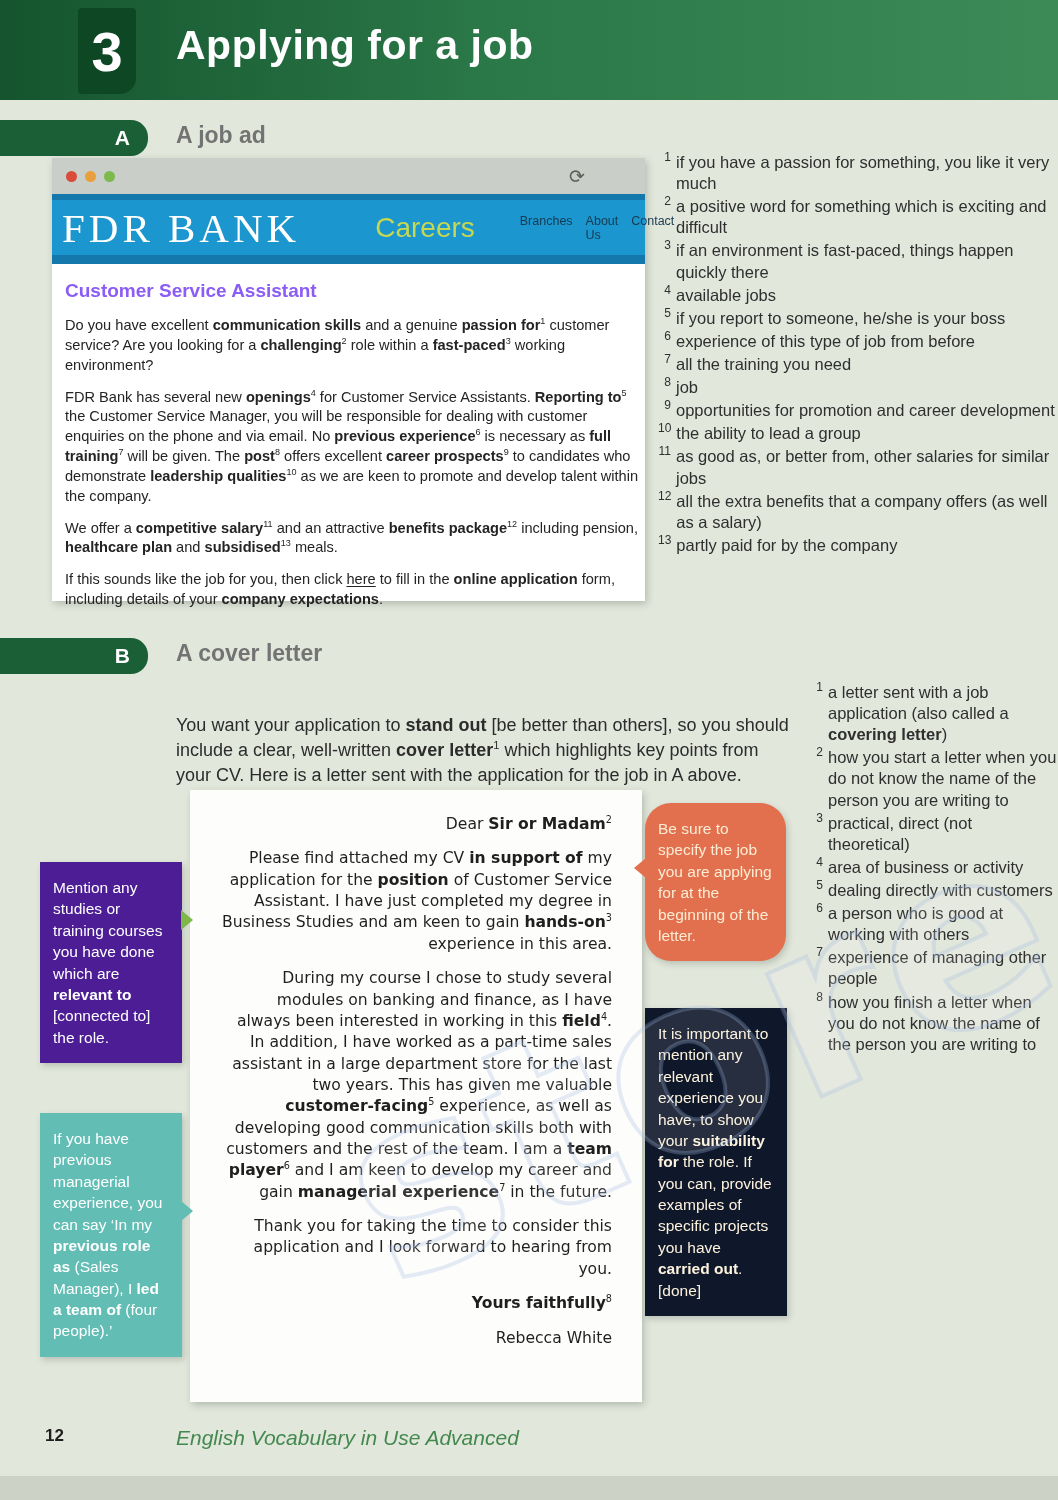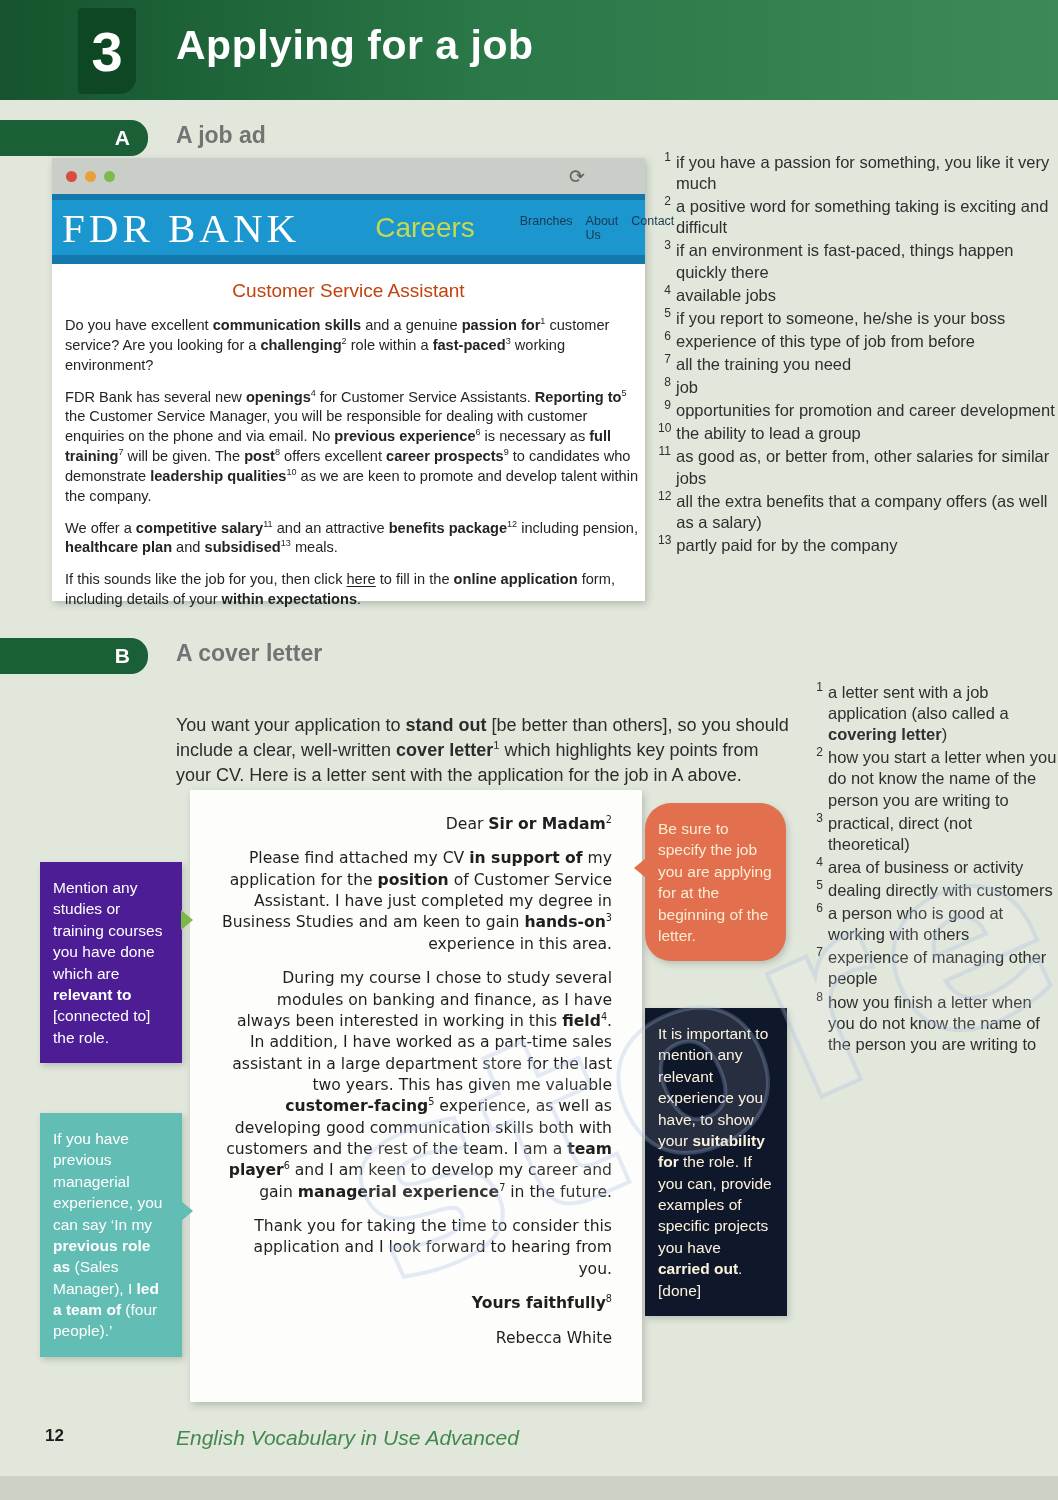--- a/index.html
+++ b/index.html
@@ -55,21 +55,21 @@
     display:flex; align-items:center; position:relative;gap:45px;
   }
   .brand{
     font-family:"Liberation Serif", serif; color:#fff; font-size:41px;
     letter-spacing:4px; margin-left:10px; white-space:nowrap;
   }
   .careers{ color:#c6d751; font-size:28px; font-weight:300; margin-left:30px; }
   .site-nav{ margin-left:auto; margin-right:8px; display:flex; gap:13px; }
   .site-nav span{ color:#173a51; font-size:12.5px; }
   .ad-body{ padding:16px 13px 0 13px; }
-  .ad-heading{ color:#c2410c; font-size:19px; font-weight:normal; margin-bottom:14px;text-align:center; }
+  .ad-heading{ color:#8b5cf6; font-size:19px; font-weight:bold; margin-bottom:14px; }
   .ad-body p{ font-size:14.6px; line-height:1.36; color:#242424; margin-bottom:12px; width:578px; }
   .ad-body u{ text-underline-offset:2px; }
 
   
   .defs{ position:absolute; }
   .def-item{ display:flex; margin-bottom:2px; }
   .def-num{
     flex:0 0 18px; text-align:right; padding-right:5px; font-size:12px;
     color:#2f2f2f; transform:translateY(-2px);
   }
@@ -164,35 +164,35 @@
           <span>Contact</span>
         </span>
     </div>
     <div class="ad-body">
       <div class="ad-heading">Customer Service Assistant</div>
       <div>
 
       <p>Do you have excellent <b>communication skills</b> and a genuine <b>passion for</b><sup>1</sup> customer service? Are you looking for a <b>challenging</b><sup>2</sup> role within a <b>fast-paced</b><sup>3</sup> working environment?</p>
           <p>FDR Bank has several new <b>openings</b><sup>4</sup> for Customer Service Assistants. <b>Reporting to</b><sup>5</sup> the Customer Service Manager, you will be responsible for dealing with customer enquiries on the phone and via email. No <b>previous experience</b><sup>6</sup> is necessary as <b>full training</b><sup>7</sup> will be given. The <b>post</b><sup>8</sup> offers excellent <b>career prospects</b><sup>9</sup> to candidates who demonstrate <b>leadership qualities</b><sup>10</sup> as we are keen to promote and develop talent within the company.</p>
           <p>We offer a <b>competitive salary</b><sup>11</sup> and an attractive <b>benefits package</b><sup>12</sup> including pension, <b>healthcare plan</b> and <b>subsidised</b><sup>13</sup> meals.</p>
-          <p>If this sounds like the job for you, then click <u>here</u> to fill in the <b>online application</b> form, including details of your <b>within expectations</b>.</p>
+          <p>If this sounds like the job for you, then click <u>here</u> to fill in the <b>online application</b> form, including details of your <b>company expectations</b>.</p>
         </div>
     </div>
   </div>
 
   <div class="defs defs-a">
 
       <div class="def-item">
         <span class="def-num">1</span>
         <span class="def-text">if you have a passion for something, you like it very much</span>
       </div>
 
       <div class="def-item">
         <span class="def-num">2</span>
-        <span class="def-text">a positive word for something taking is exciting and difficult</span>
+        <span class="def-text">a positive word for something which is exciting and difficult</span>
       </div>
 
       <div class="def-item">
         <span class="def-num">3</span>
         <span class="def-text">if an environment is fast-paced, things happen quickly there</span>
       </div>
 
       <div class="def-item">
         <span class="def-num">4</span>
         <span class="def-text">available jobs</span>

